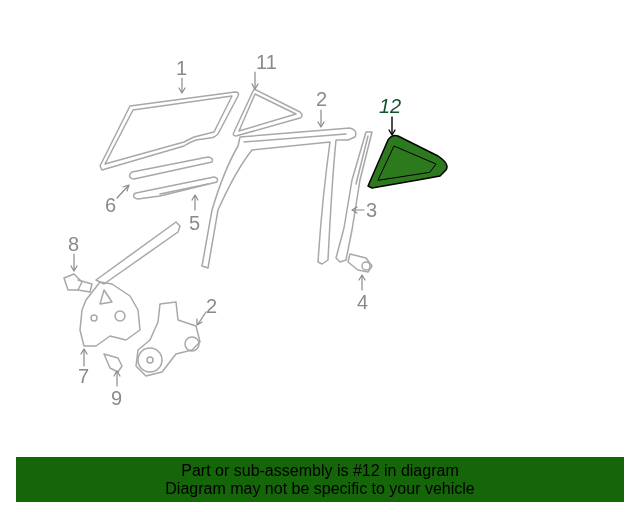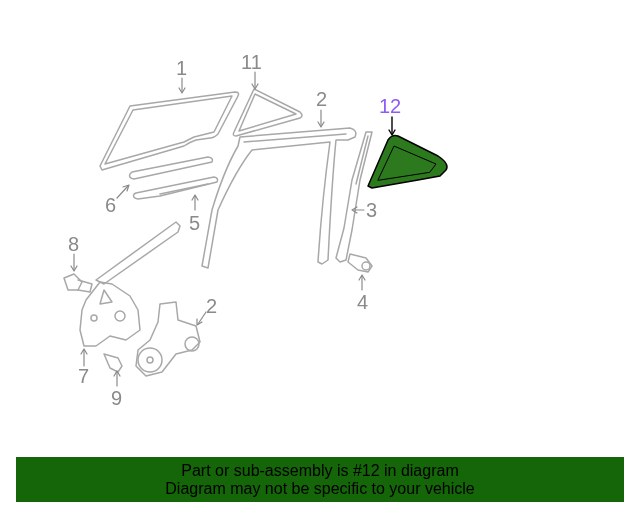--- a/index.html
+++ b/index.html
@@ -1,19 +1,19 @@
 <!DOCTYPE html>
 <html><head>
 <meta charset="utf-8">
 <style>
   html, body { margin: 0; padding: 0; background: #ffffff; }
   body { width: 640px; height: 512px; position: relative; overflow: hidden; font-family: "Liberation Sans", sans-serif; }
   #diagram { position: absolute; left: 0; top: 0; width: 640px; height: 450px; }
   .callout { position: absolute; font-family: "Liberation Sans", sans-serif; font-size: 20px; color: #8a8a8a; line-height: 1; }
-  .callout.active { color: #8b5cf6; }
+  .callout.active { color: #14532d; font-style: italic; }
   #banner {
     position: absolute; left: 16px; top: 457px; width: 608px; height: 45px;
     background: #146608; color: #000; text-align: center;
     font-family: "Liberation Sans", sans-serif; font-size: 16px; line-height: 18px;
     padding-top: 5px; box-sizing: border-box;
   }
   #banner div { white-space: nowrap; }
 </style>
 </head>
 <body>
@@ -107,21 +107,21 @@
       <path d="M206,312 L198,324"></path>
         <path d="M197,319 L197,325 L202,322"></path>
     </g>
     <g stroke="#000" stroke-width="1.4">
       <path d="M392,117 L392,134"></path>
         <path d="M389,130 L392,135 L395,130"></path>
     </g>
   </svg>
 
   <span class="callout" style="left:176px;top:58px">1</span>
-  <span class="callout" style="left:241px;top:52px">11</span>
+  <span class="callout" style="left:256px;top:52px">11</span>
   <span class="callout" style="left:316px;top:89px">2</span>
   <span class="callout active" style="left:379px;top:96px">12</span>
   <span class="callout" style="left:366px;top:200px">3</span>
   <span class="callout" style="left:357px;top:292px">4</span>
   <span class="callout" style="left:189px;top:213px">5</span>
   <span class="callout" style="left:105px;top:195px">6</span>
   <span class="callout" style="left:78px;top:366px">7</span>
   <span class="callout" style="left:68px;top:234px">8</span>
   <span class="callout" style="left:111px;top:388px">9</span>
   <span class="callout" style="left:206px;top:296px">2</span>

